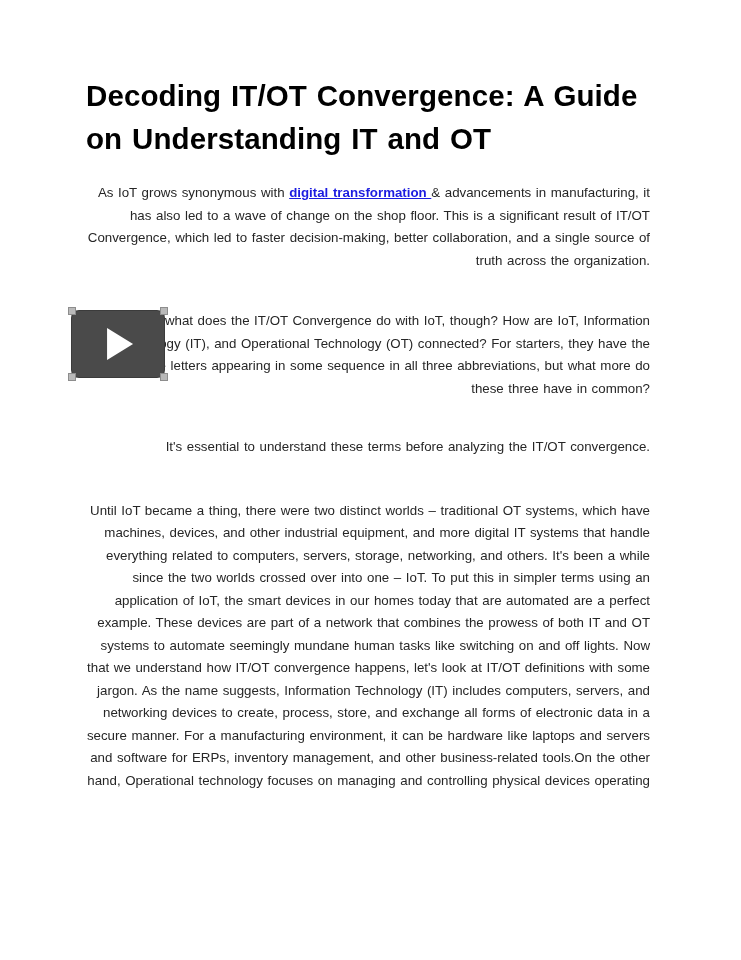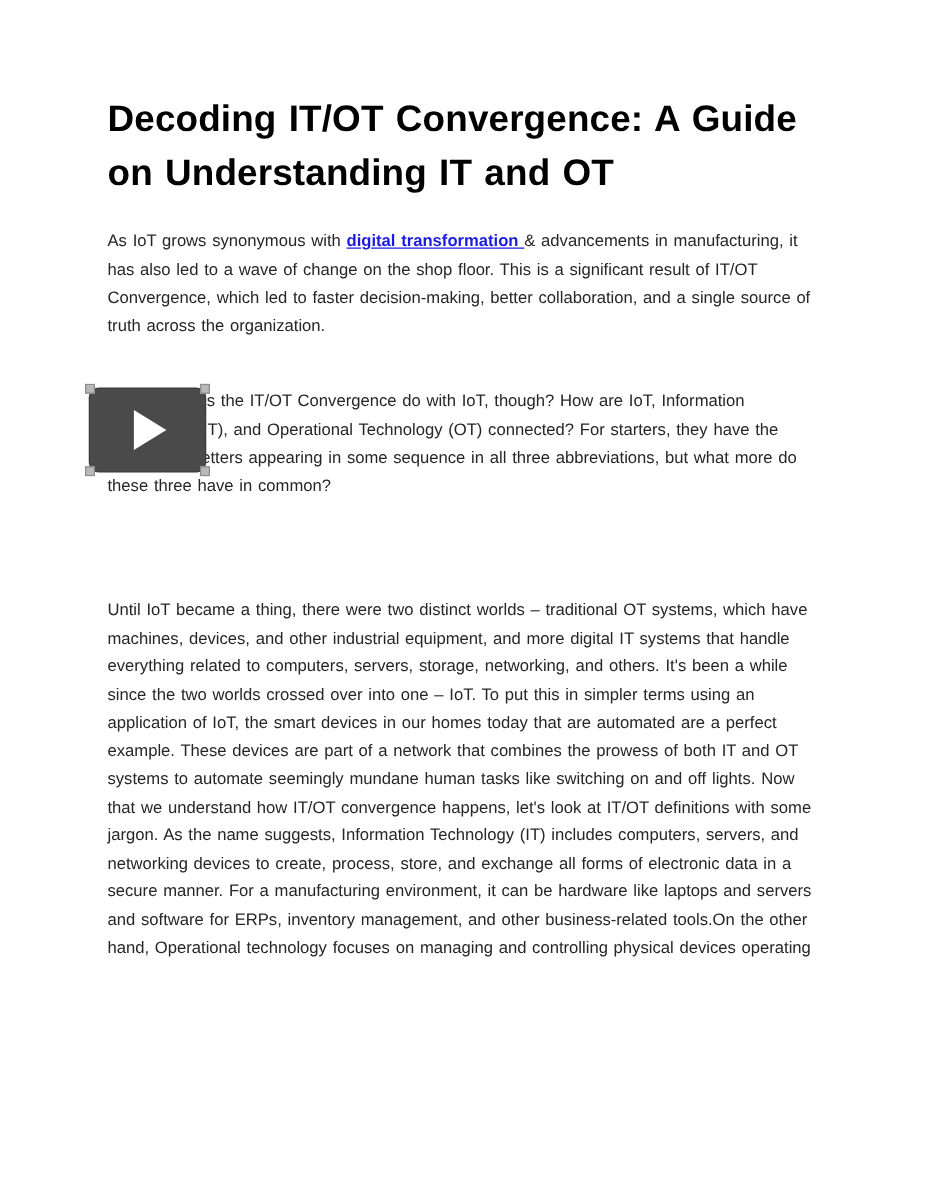--- a/index.html
+++ b/index.html
@@ -50,21 +50,21 @@
     margin: 0;
     color: #000000;
     letter-spacing: 0.05px;
   }
 
   p.body-text {
     font-size: 13.3px;
     line-height: 22.5px;
     margin: 0;
     color: #262626;
-    text-align: left;
+    text-align: right;
     word-spacing: 0.9px;
   }
 
   .spacer-after-title { height: 22px; }
   .spacer-p1-p2      { height: 38px; }
   .spacer-p2-p3      { height: 36px; }
   .spacer-p3-h2      { height: 29px; }
   .spacer-h2-p4      { height: 12px; }
 
   a.inline-link {
@@ -128,20 +128,21 @@
     <div class="spacer-after-title"></div>
 
     <p class="body-text"><span>As IoT grows synonymous with </span><a class="inline-link" href="#">digital transformation </a><span>&amp; advancements in manufacturing, it has also led to a wave of change on the shop floor. This is a significant result of IT/OT Convergence, which led to faster decision-making, better collaboration, and a single source of truth across the organization.</span></p>
 
     <div class="spacer-p1-p2"></div>
 
     <p class="body-text">But what does the IT/OT Convergence do with IoT, though? How are IoT, Information Technology (IT), and Operational Technology (OT) connected? For starters, they have the same three letters appearing in some sequence in all three abbreviations, but what more do these three have in common?</p>
 
     <div class="spacer-p2-p3"></div>
 
+    <p class="body-text">It's essential to understand these terms before analyzing the IT/OT convergence.</p>
 
     <div class="spacer-p3-h2"></div>
 
 
     <div class="spacer-h2-p4"></div>
 
     <p class="body-text">Until IoT became a thing, there were two distinct worlds – traditional OT systems, which have machines, devices, and other industrial equipment, and more digital IT systems that handle everything related to computers, servers, storage, networking, and others. It's been a while since the two worlds crossed over into one – IoT. To put this in simpler terms using an application of IoT, the smart devices in our homes today that are automated are a perfect example. These devices are part of a network that combines the prowess of both IT and OT systems to automate seemingly mundane human tasks like switching on and off lights. Now that we understand how IT/OT convergence happens, let's look at IT/OT definitions with some jargon. As the name suggests, Information Technology (IT) includes computers, servers, and networking devices to create, process, store, and exchange all forms of electronic data in a secure manner. For a manufacturing environment, it can be hardware like laptops and servers and software for ERPs, inventory management, and other business-related tools.On the other hand, Operational technology focuses on managing and controlling physical devices operating</p>
 
   </div>
 

